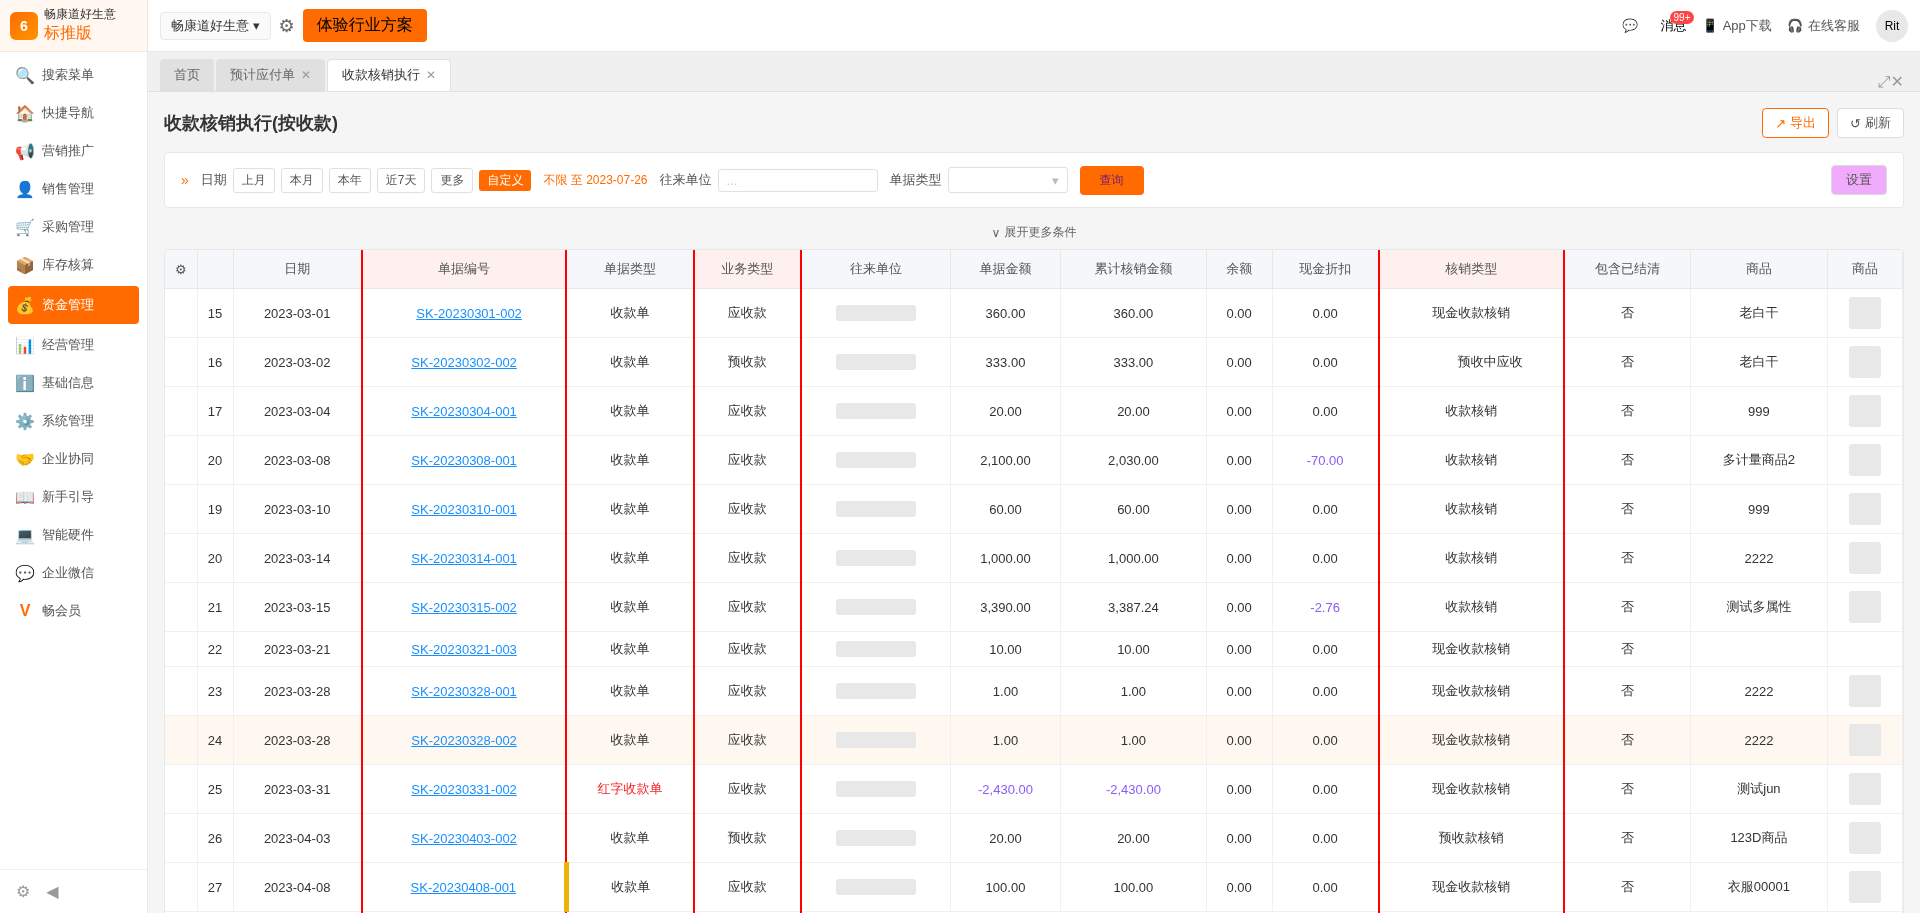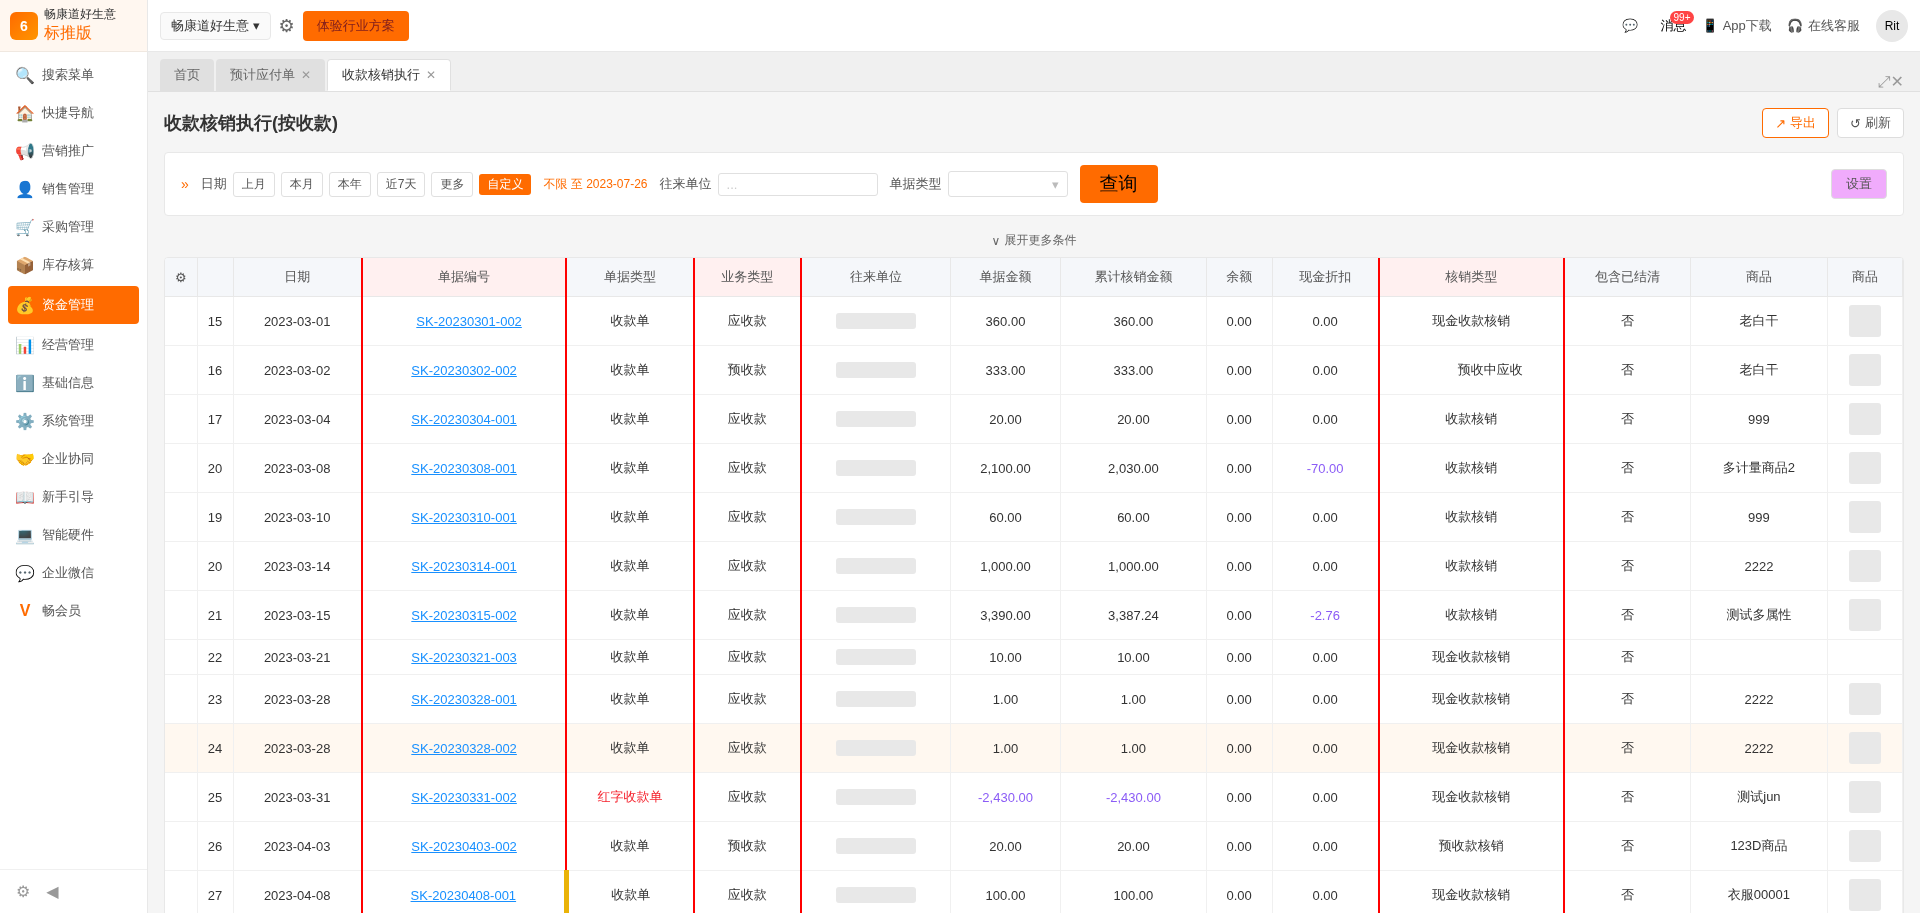--- a/index.html
+++ b/index.html
@@ -60,23 +60,23 @@
       gap: 12px;
     }
     .topnav-left { display: flex; align-items: center; gap: 8px; flex: 1; }
     .topnav-brand-select {
       display: flex; align-items: center; gap: 4px;
       border: 1px solid #e8e8e8; border-radius: 4px;
       padding: 4px 10px; cursor: pointer; color: #333;
       background: #fafafa; font-size: 13px;
     }
     .btn-industry {
-      background: #ff6b00; color: #7f1d1d;
+      background: #ff6b00; color: #000000;
       border: none; border-radius: 4px;
-      padding: 6px 14px; cursor: pointer; font-size: 13px;
+      padding: 6px 14px; cursor: pointer; font-size: 16px;
     }
     .gear-icon { font-size: 18px; color: #666; cursor: pointer; }
     .topnav-right { display: flex; align-items: center; gap: 16px; }
     .topnav-badge { position: relative; cursor: pointer; }
     .badge-num {
       position: absolute; top: -6px; right: -8px;
       background: #ff4444; color: white;
       border-radius: 10px; font-size: 10px;
       padding: 1px 4px; min-width: 16px; text-align: center;
     }
@@ -117,21 +117,21 @@
     .filter-group { display: flex; align-items: center; gap: 6px; }
     .filter-label { color: #555; font-size: 13px; white-space: nowrap; }
     .filter-btn {
       padding: 3px 8px; border: 1px solid #e0e0e0; border-radius: 3px;
       cursor: pointer; font-size: 12px; color: #555; background: #fff;
     }
     .filter-custom { background: #ff6b00; color: white; border-radius: 3px; padding: 2px 8px; font-size: 12px; cursor: pointer; }
     .filter-date-range { color: #ff6b00; font-size: 12px; }
     .filter-input-wrap { border: 1px solid #e0e0e0; border-radius: 3px; padding: 3px 8px; background: #fff; font-size: 13px; min-width: 160px; color: #bbb; }
     .filter-select-wrap { border: 1px solid #e0e0e0; border-radius: 3px; padding: 3px 8px; background: #fff; font-size: 13px; min-width: 120px; color: #bbb; display: flex; align-items: center; justify-content: space-between; cursor: pointer; }
-    .btn-query { background: #ff6b00; color: #000000; border: none; border-radius: 4px; padding: 6px 20px; cursor: pointer; font-size: 19px; }
+    .btn-query { background: #ff6b00; color: #701a75; border: none; border-radius: 4px; padding: 6px 20px; cursor: pointer; font-size: 12px; }
     .btn-setting { border: 1px solid #ddd; color: #555; background: #f0abfc; border-radius: 4px; padding: 5px 14px; cursor: pointer; font-size: 13px; margin-left: auto; }
     .expand-more { display: flex; justify-content: center; color: #666; font-size: 12px; cursor: pointer; gap: 4px; align-items: center; padding: 4px 0; margin-bottom: 4px; }
 
     
     .table-wrap { background: #fff; border: 1px solid #e8e8e8; border-radius: 4px; overflow: auto; }
     table { width: 100%; border-collapse: collapse; font-size: 13px; }
     thead tr { background: #f5f7fa; }
     th {
       padding: 10px 8px; text-align: center;
       border-bottom: 1px solid #e8e8e8;

